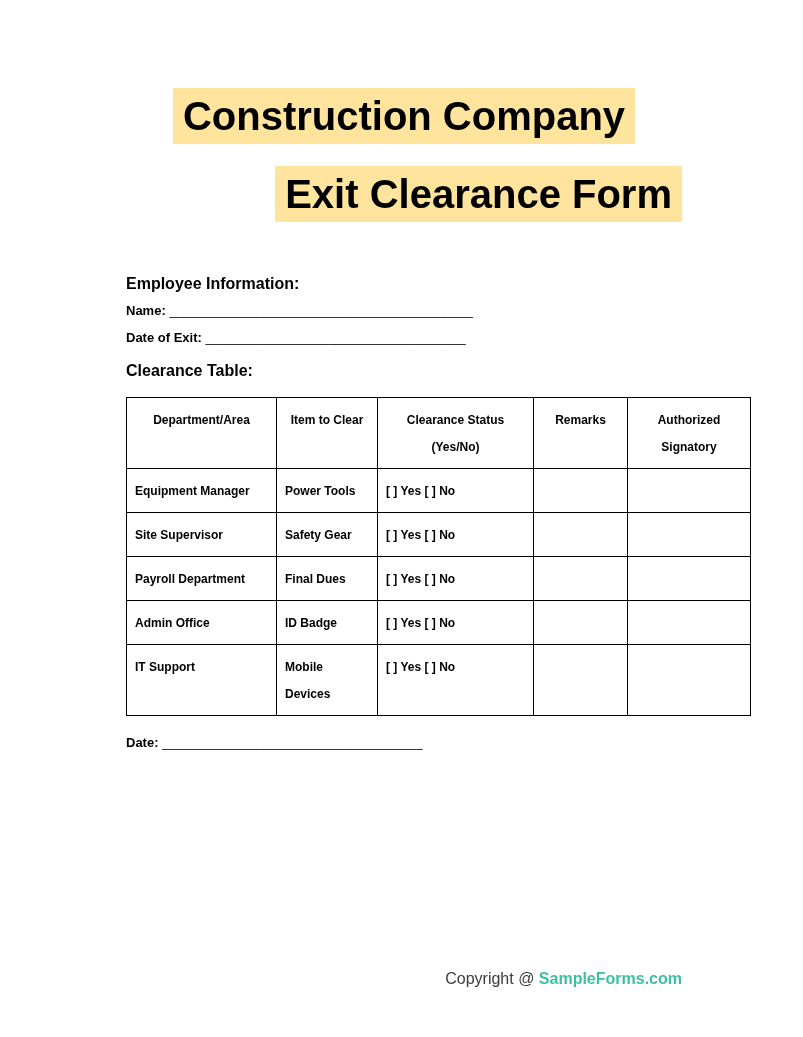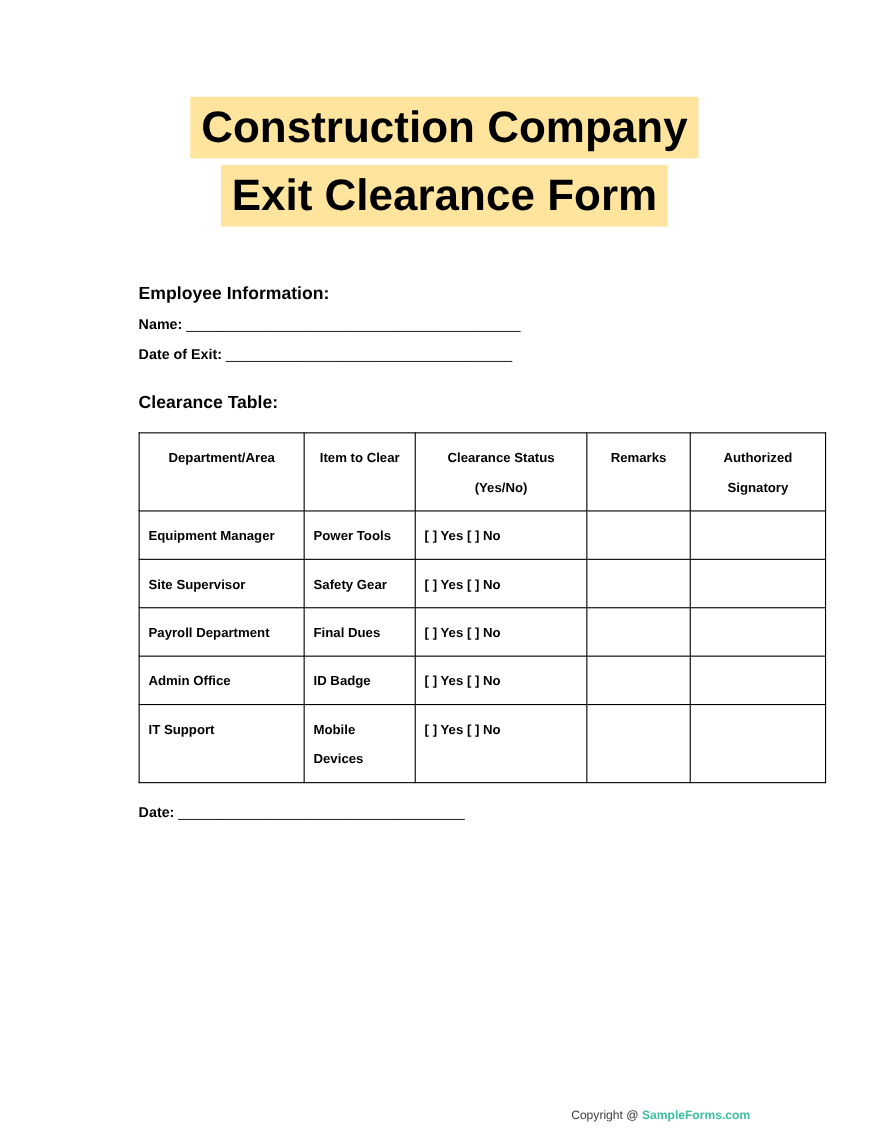--- a/index.html
+++ b/index.html
@@ -12,39 +12,39 @@
     margin: 0 auto;
     background: #ffffff;
     position: relative;
     padding: 88px 87px 0 92px;
     overflow: hidden;
   }
 
   
   .title-block { text-align: center; }
   .title-line { line-height: 1; }
-  .title-line + .title-line { margin-top: 6px; }
+  .title-line + .title-line { margin-top: 22px; text-align: right; }
   .highlight {
     display: inline-block;
     background: #FFE49D;
     font-size: 40px;
     font-weight: bold;
     line-height: 1.2;
     padding: 4px 10px;
   }
 
   
   .section { font-size: 16px; line-height: 27px; }
   .employee-info { margin-top: 48px; }
   .heading { font-weight: bold; font-size: 16px; line-height: 27px; }
   .field-line { font-size: 13px; line-height: 27px; white-space: nowrap; }
   .label { font-weight: bold; }
   .blank { font-weight: normal; letter-spacing: 0; }
 
-  .clearance-heading { margin-top: 18px; }
+  .clearance-heading { margin-top: 6px; }
 
   
   table.clearance-table {
     border-collapse: collapse;
     margin-top: 13px;
     width: 624px;
     table-layout: fixed;
   }
   .clearance-table th, .clearance-table td {
     border: 1px solid #000000;
@@ -63,24 +63,23 @@
   }
 
   
   .signoff { margin-top: 13px; }
 
   
   .footer {
     position: absolute;
     top: 966px;
     right: 87px;
-    font-size: 11px;
+    font-size: 16px;
     line-height: 26px;
     text-align: right;
-    margin-top: 35px;
   }
   .footer .copyright { color: #3b3b3b; font-weight: normal; }
   .footer a.footer-link {
     color: #3EBFA4;
     font-weight: bold;
     text-decoration: none;
     cursor: pointer;
   }
 </style>
 </head>

